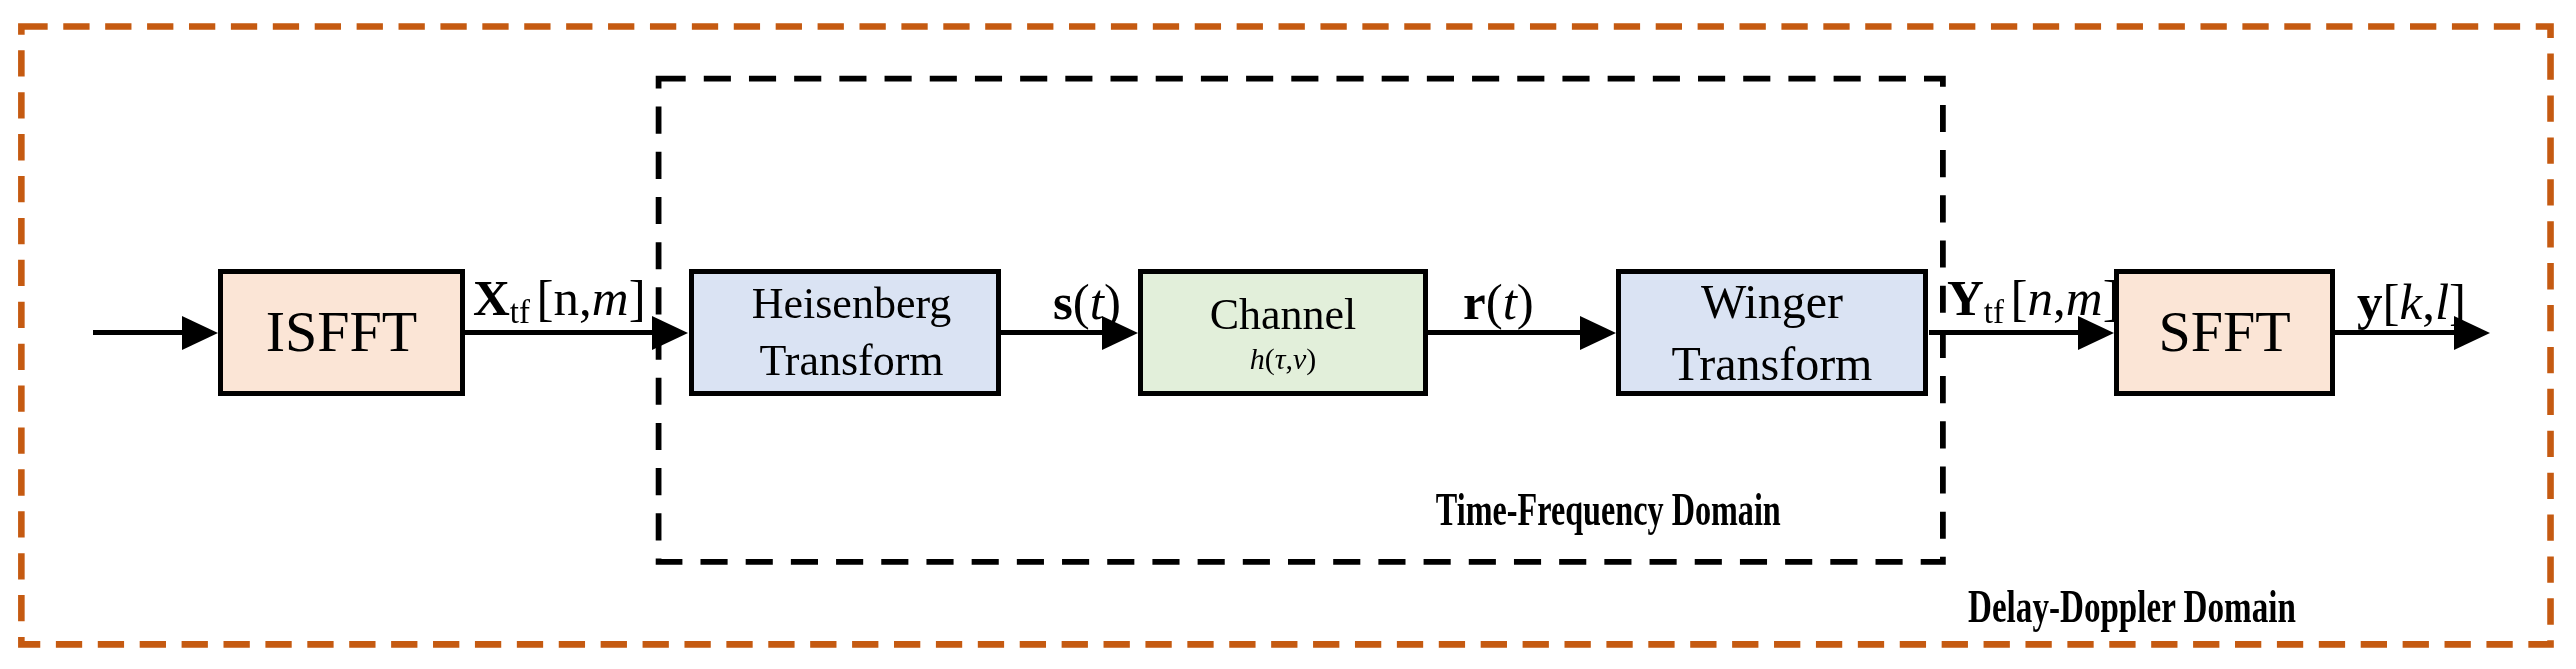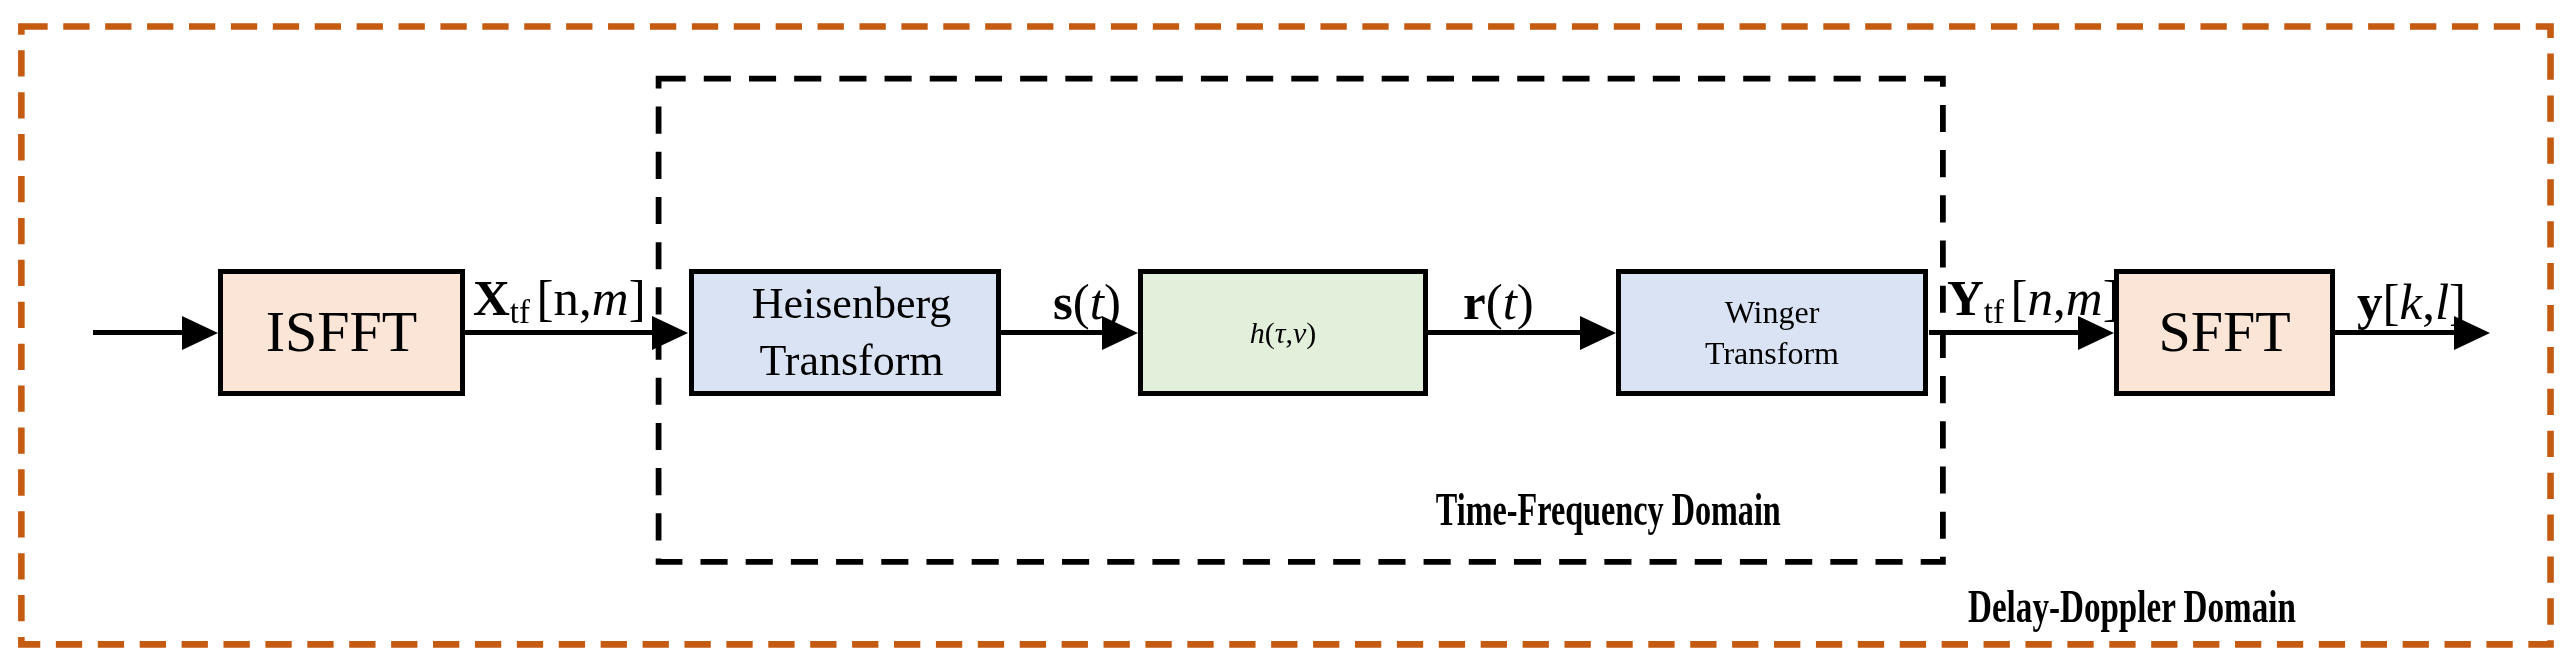--- a/index.html
+++ b/index.html
@@ -24,21 +24,21 @@
     display: flex;
     flex-direction: column;
     align-items: center;
     justify-content: center;
     text-align: center;
     line-height: 1.28;
   }
   .block-isfft      { left: 218px;  width: 247px; background: #FBE5D6; font-size: 58px; }
   .block-heisenberg { left: 689px;  width: 312px; background: #DAE3F3; font-size: 44px; padding-left: 13px; }
   .block-channel    { left: 1138px; width: 290px; background: #E2EFDA; font-size: 44px; line-height: 1.18; }
-  .block-winger     { left: 1616px; width: 312px; background: #DAE3F3; font-size: 32px; }
+  .block-winger     { left: 1616px; width: 312px; background: #DAE3F3; font-size: 48px; }
   .block-sfft       { left: 2114px; width: 221px; background: #FBE5D6; font-size: 58px; }
   .block-math { font-size: 30px; }
   .it { font-style: italic; }
   .rm { font-style: normal; }
 
   
   .arrow-shaft {
     position: absolute;
     top: 330px;
     height: 5px;
@@ -102,20 +102,21 @@
   <div class="block block-isfft">
     <div>ISFFT</div>
   </div>
 
   <div class="block block-heisenberg">
     <div>Heisenberg</div>
     <div>Transform</div>
   </div>
 
   <div class="block block-channel">
+    <div>Channel</div>
     <div class="block-math"><span class="it">h</span><span class="rm">(</span><span class="it">τ</span><span class="rm">,</span><span class="it">ν</span><span class="rm">)</span></div>
   </div>
 
   <div class="block block-winger">
     <div>Winger</div>
     <div>Transform</div>
   </div>
 
   <div class="block block-sfft">
     <div>SFFT</div>

